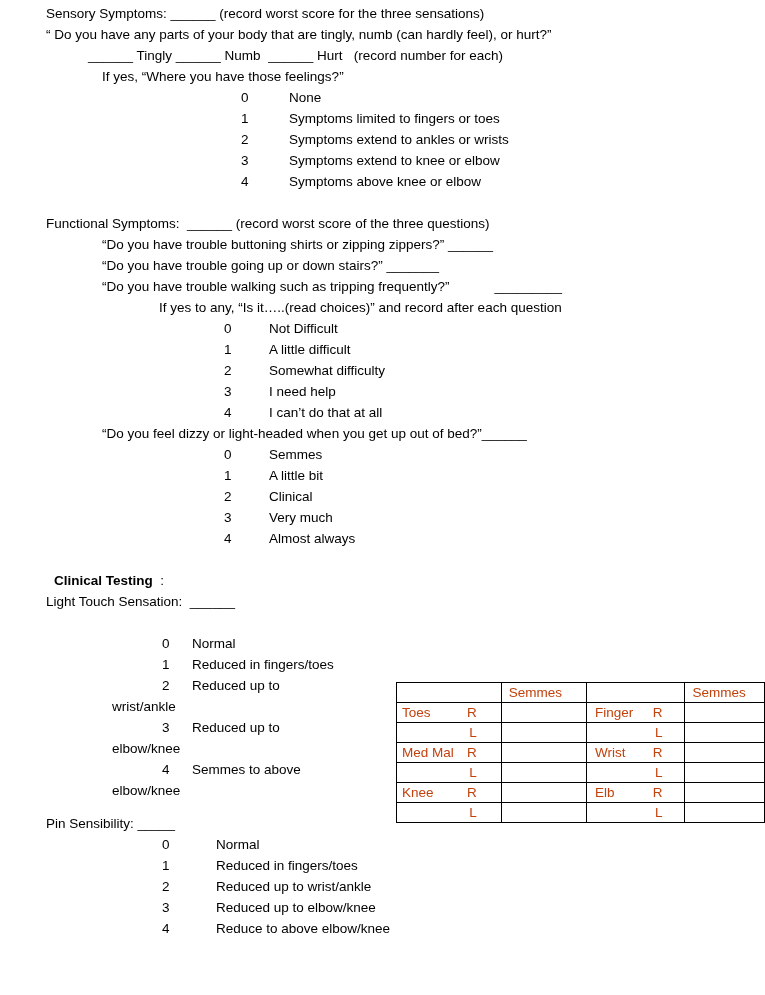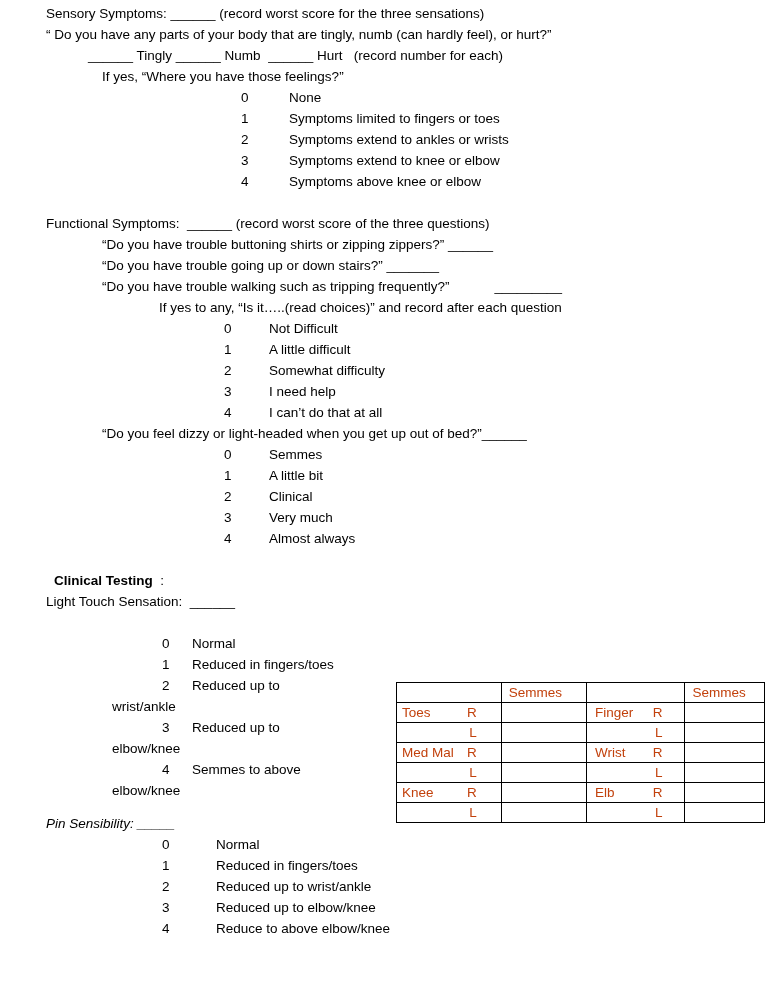--- a/index.html
+++ b/index.html
@@ -9,21 +9,21 @@
     position:relative; overflow:hidden;
     font-family:"Liberation Sans","DejaVu Sans",sans-serif;
     font-size:13.5px; color:#000;
   }
   .page { position:absolute; inset:0; padding-top:3px;margin-left:44px; }
   .line { line-height:21px; white-space:pre-wrap; padding-left:2px; }
   .ind-blanks { padding-left:44px; }
   .ind-q { padding-left:58px; }
   .ind-ifyes2 { padding-left:115px; }
   .sec-gap { margin-top:21px; }
-  .gap-sm { margin-top:12px;font-style:italic; }
+  .gap-sm { margin-top:12px; }
   .opt { display:flex; line-height:21px; white-space:pre-wrap; }
   .opt .num { flex:0 0 auto; }
   .opt-s { padding-left:197px; }  .opt-s .num { width:48px; }
   .opt-f { padding-left:180px; }  .opt-f .num { width:45px; }
   .opt-lt { padding-left:118px; } .opt-lt .num { width:30px; }
   .cont-lt { line-height:21px; padding-left:68px; }
   .opt-pin { padding-left:118px; } .opt-pin .num { width:54px; }
   .bold { font-weight:bold; }
   .heading-row { display:flex; line-height:21px; white-space:pre-wrap; padding-left:10px; }
 

